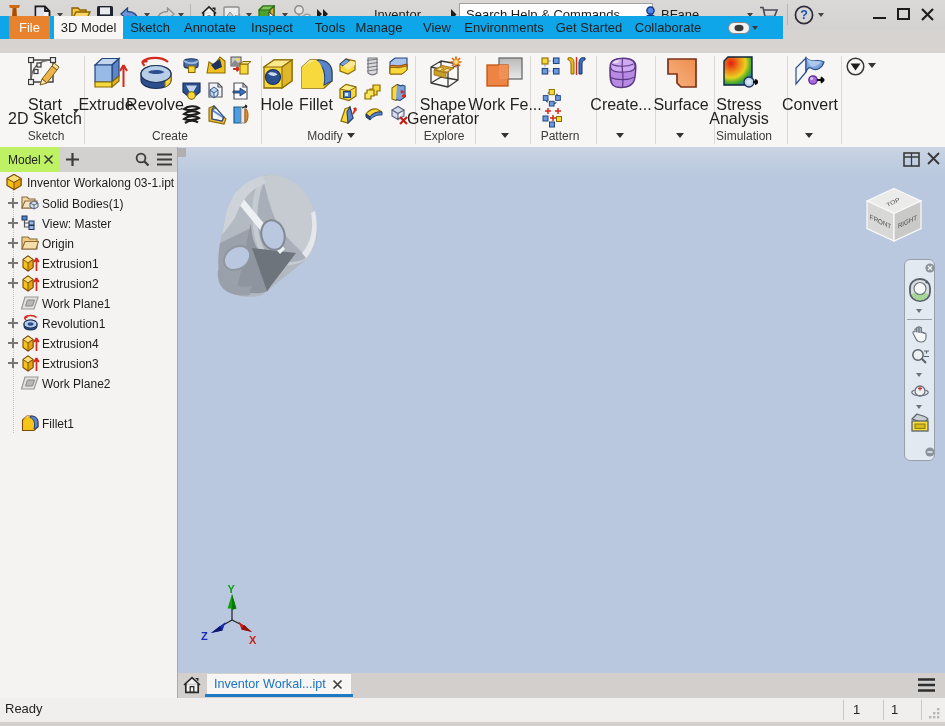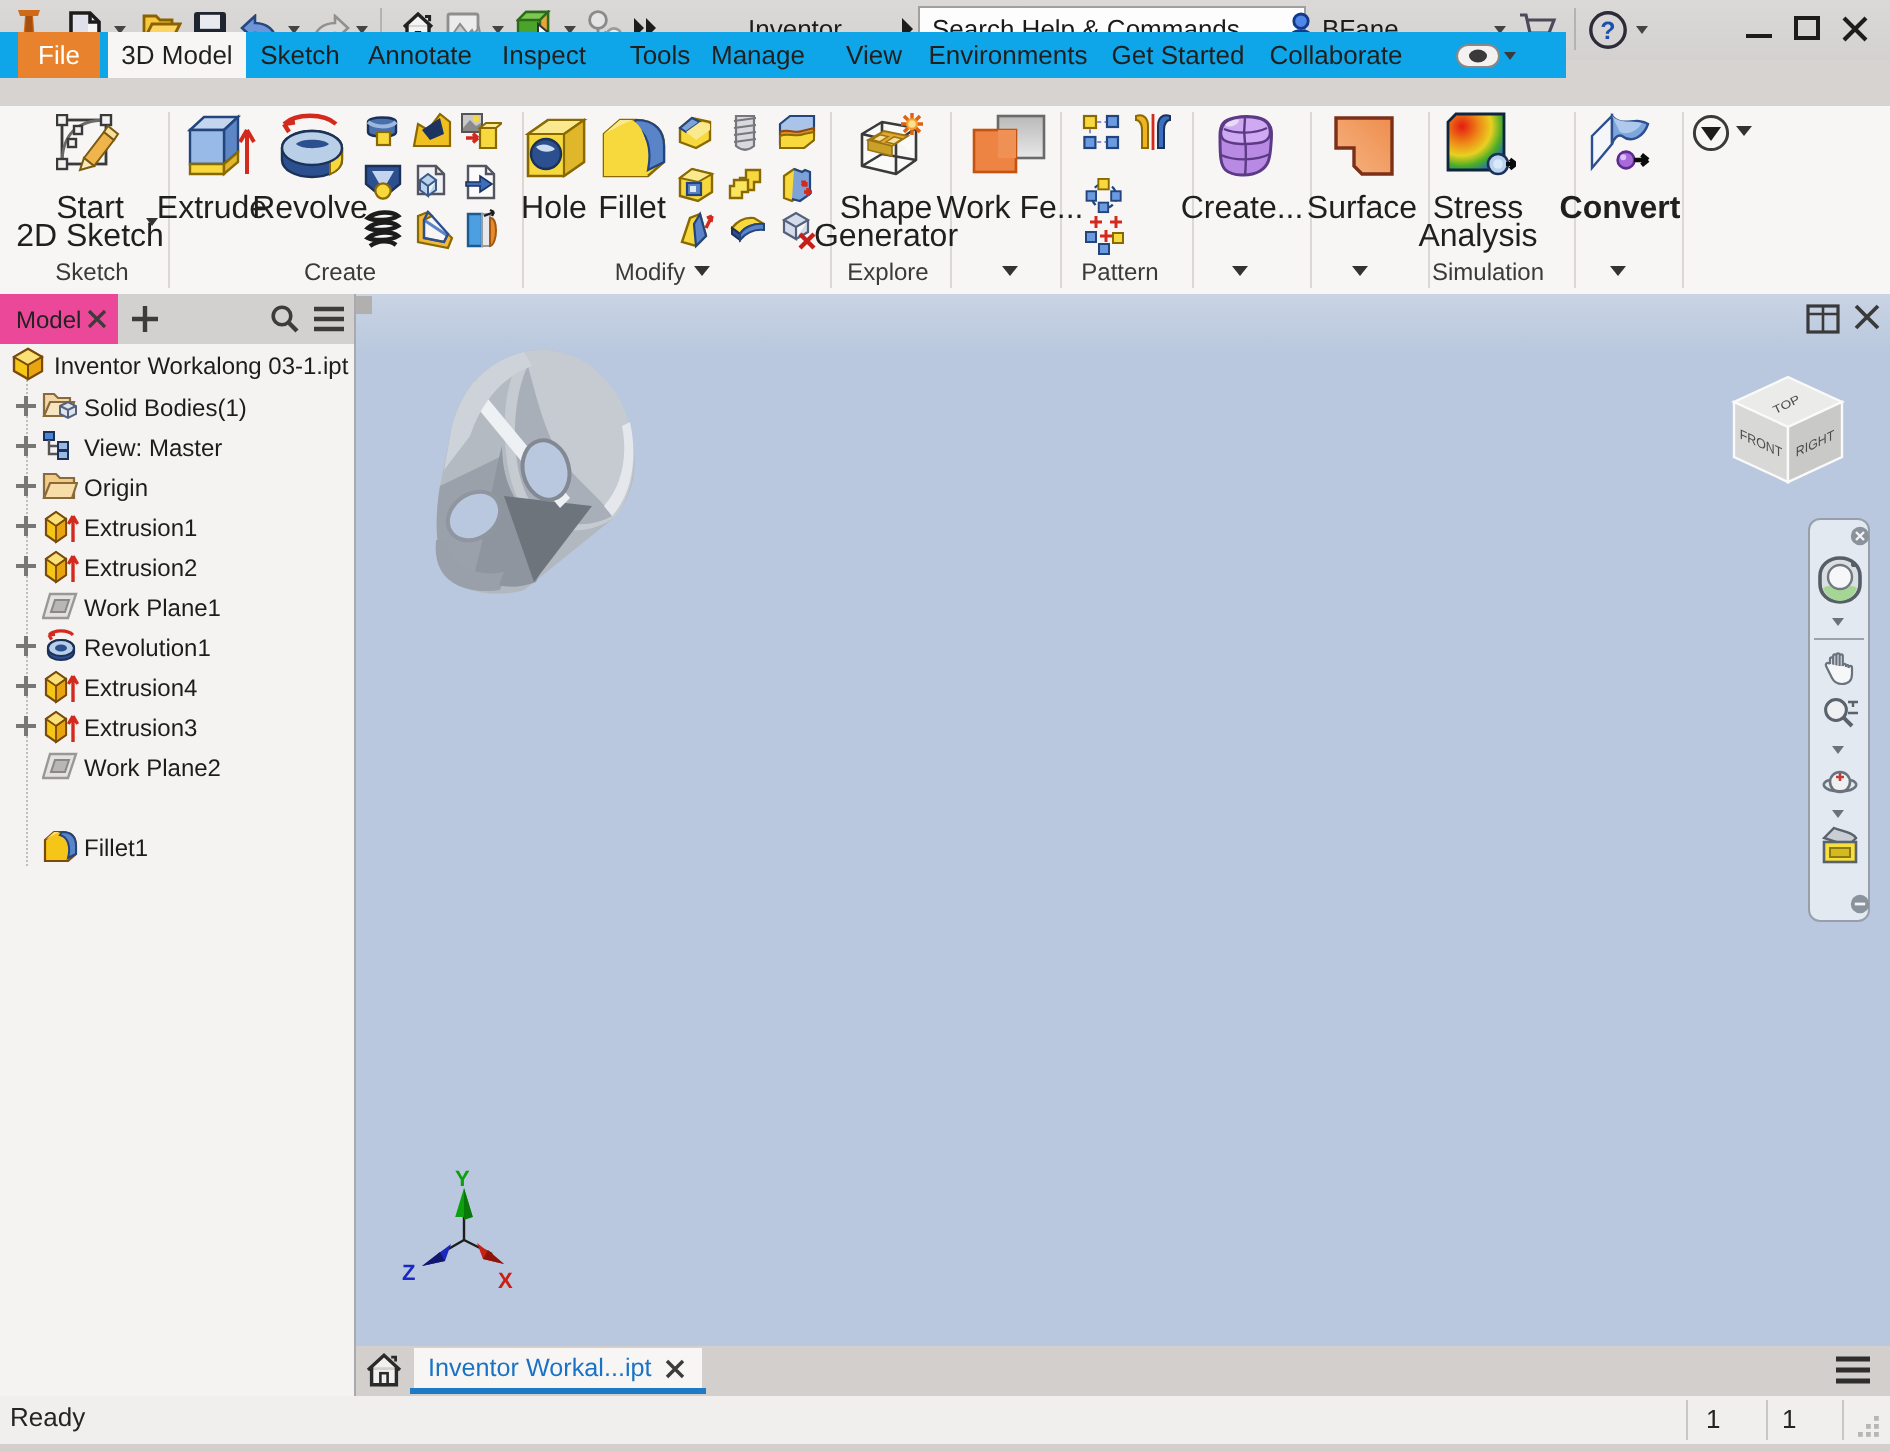--- a/index.html
+++ b/index.html
@@ -28,21 +28,21 @@
   #ribbon { position:absolute; left:0; top:53px; width:945px; height:94px; background:#f7f6f5; }
   .rsep { position:absolute; top:3px; height:88px; width:1px; background:#dbd8d6; }
   .rlabel { position:absolute; top:76px; font-size:12px; color:#3b3a39; text-align:center; white-space:nowrap; transform:translateX(-50%); }
   .rbtext { position:absolute; font-size:16px; color:#201f1e; white-space:nowrap; transform:translateX(-50%); }
   .gldd { position:absolute; top:80px; width:0; height:0; border-left:4px solid transparent; border-right:4px solid transparent; border-top:5px solid #333; }
   .ricon { position:absolute; }
 
   
   #panel { position:absolute; left:0; top:147px; width:178px; height:551px; background:#f4f3f2; border-right:1px solid #a9a9af; }
   #panelhead { position:absolute; left:0; top:0; width:177px; height:25px; background:#d3d1cf; }
-  #modeltab { position:absolute; left:0px; top:0px; width:59px; height:25px; background:#ec4899; font-size:12px; color:#222;padding-left:47px; }
+  #modeltab { position:absolute; left:0px; top:0px; width:59px; height:25px; background:#bef264; font-size:12px; color:#222;padding-left:47px; }
   #tree { position:absolute; left:0; top:25px; width:177px; height:521px; background:#f4f3f2; font-size:12px; }
   .ti { position:absolute; left:0; height:20px; width:177px; color:#1d1c1b; }
   .ti .lbl { position:absolute; left:42px; top:4px; white-space:nowrap; }
   .ti .icon16 { position:absolute; left:21px; top:1px; }
   .plus { position:absolute; left:8px; top:5px; width:10px; height:10px; }
   .plus::before { content:""; position:absolute; left:0; top:4px; width:10px; height:2px; background:#777; }
   .plus::after { content:""; position:absolute; left:4px; top:0px; width:2px; height:10px; background:#777; }
 
   #viewport { position:absolute; left:178px; top:147px; width:767px; height:526px;
     background:linear-gradient(#c9d4e4,#b9c8de 30px); }
@@ -199,21 +199,21 @@
   <div class="rbtext" style="left:155px;top:43px;">Revolve</div>
   <div class="rbtext" style="left:277px;top:43px;">Hole</div>
   <div class="rbtext" style="left:316px;top:43px;">Fillet</div>
   <div class="rbtext" style="left:443px;top:43px;">Shape</div>
   <div class="rbtext" style="left:443px;top:57px;">Generator</div>
   <div class="rbtext" style="left:505px;top:43px;">Work Fe...</div>
   <div class="rbtext" style="left:621px;top:43px;">Create...</div>
   <div class="rbtext" style="left:681px;top:43px;">Surface</div>
   <div class="rbtext" style="left:739px;top:43px;">Stress</div>
   <div class="rbtext" style="left:739px;top:57px;">Analysis</div>
-  <div class="rbtext" style="left:810px;top:43px;font-weight:bold;">Convert</div>
+  <div class="rbtext" style="left:810px;top:43px;">Convert</div>
 
   <svg class="ricon" style="left:28px;top:4px;" width="34" height="32" viewBox="0 0 34 32">
     <rect x="3" y="3" width="22" height="22" fill="none" stroke="#3a3a3a" stroke-width="1.4"></rect>
     <path d="M3 25 Q3 3 25 3" fill="none" stroke="#6a6a6a" stroke-width="1.4"></path>
     <g fill="#f2f2f2" stroke="#3a3a3a" stroke-width="1.2">
       <rect x="0.5" y="0.5" width="5" height="5"></rect>
           <rect x="22.5" y="0.5" width="5" height="5"></rect>
           <rect x="0.5" y="22.5" width="5" height="5"></rect>
       <rect x="9" y="6" width="4" height="4"></rect>
           <rect x="6" y="12.5" width="4" height="4"></rect>

